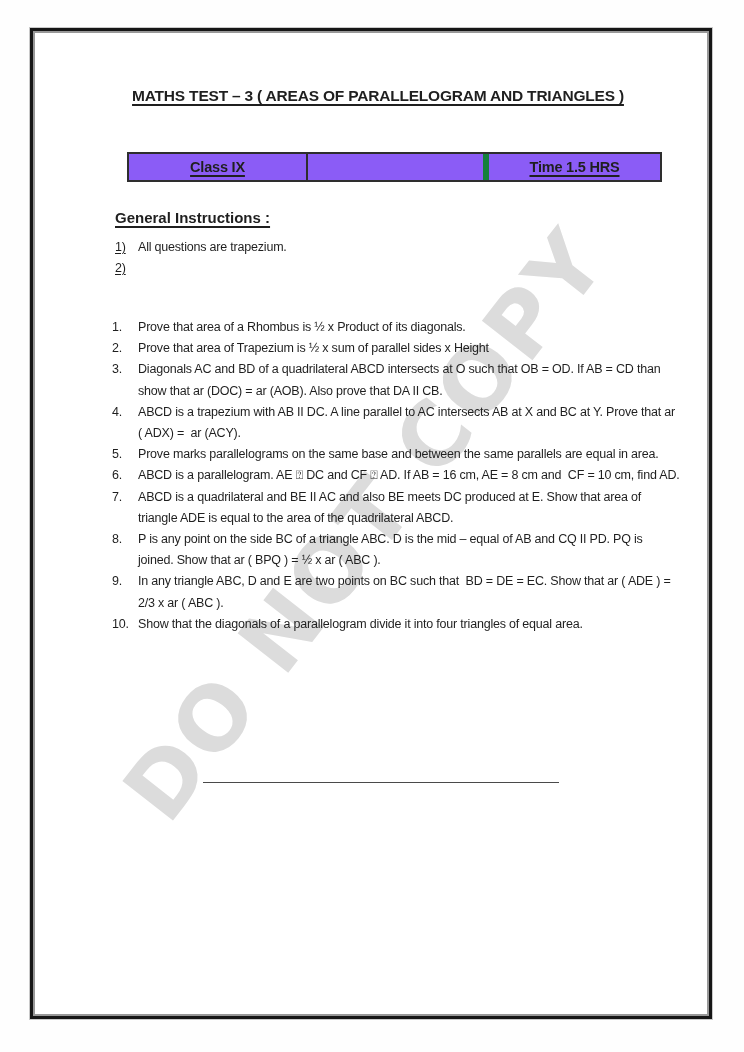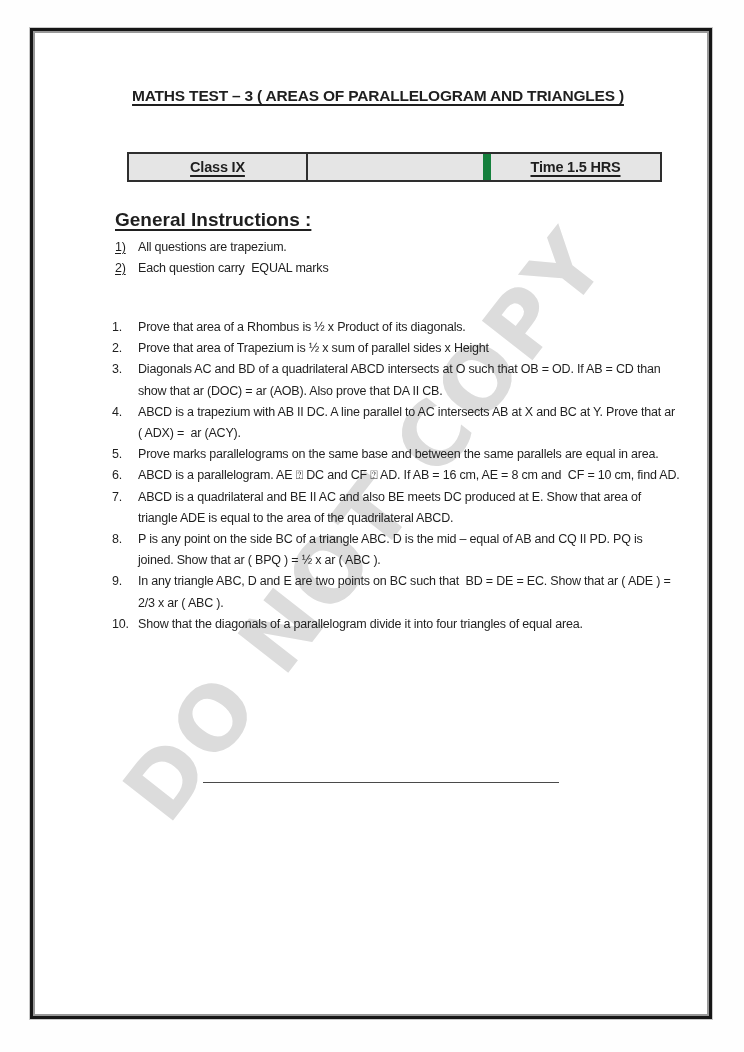--- a/index.html
+++ b/index.html
@@ -50,44 +50,44 @@
     text-underline-offset: 3px;
     white-space: pre-wrap;
   }
 
   .head-table {
     position: absolute;
     left: 94px; top: 121px;
     width: 535px; height: 30px;
     display: flex;
     border: 2px solid #2e2e2e;
-    background: #e5e5e5;
+    background: #8b5cf6;
   }
   .head-table .cell {
     height: 100%;
     display: flex; align-items: center; justify-content: center;
     font-weight: bold;
     font-size: 14.5px;
     letter-spacing: -0.2px;
   }
   .head-table .cell .u {
     text-decoration: underline;
     text-decoration-thickness: 1.5px;
     text-underline-offset: 3px;
     white-space: pre-wrap;
   }
   .cell-class { width: 177px; }
   .cell-mid   { width: 177px; border-left: 2px solid #2e2e2e; }
-  .cell-time  { flex: 1; border-left: 8px solid #15803d; }
+  .cell-time  { flex: 1; border-left: 6px solid #15803d; }
 
   .gen-head {
     position: absolute;
     left: 82px; top: 178px;
     font-weight: bold;
-    font-size: 19px;
+    font-size: 15px;
     text-decoration: underline;
     text-decoration-thickness: 1.5px;
     text-underline-offset: 3px;
     white-space: pre-wrap;
   }
 
   .inst-list { position: absolute; left: 82px; top: 206px; width: 560px; }
   .inst-item {
     display: flex;
     line-height: 21px;
@@ -144,21 +144,20 @@
 
       <div class="gen-head">General Instructions :</div>
 
       <div class="inst-list">
         <div class="inst-item">
           <span class="inst-num">1)</span>
           <span class="inst-text">All questions are trapezium.</span>
         </div>
         <div class="inst-item">
           <span class="inst-num">2)</span>
-          <span class="inst-text">Each question carry  EQUAL marks</span>
         </div>
       </div>
 
       <div class="q-list">
         <div class="q-item">
           <span class="q-num">1.</span>
           <span class="q-text">Prove that area of a Rhombus is ½ x Product of its diagonals.</span>
         </div>
         <div class="q-item">
           <span class="q-num">2.</span>

